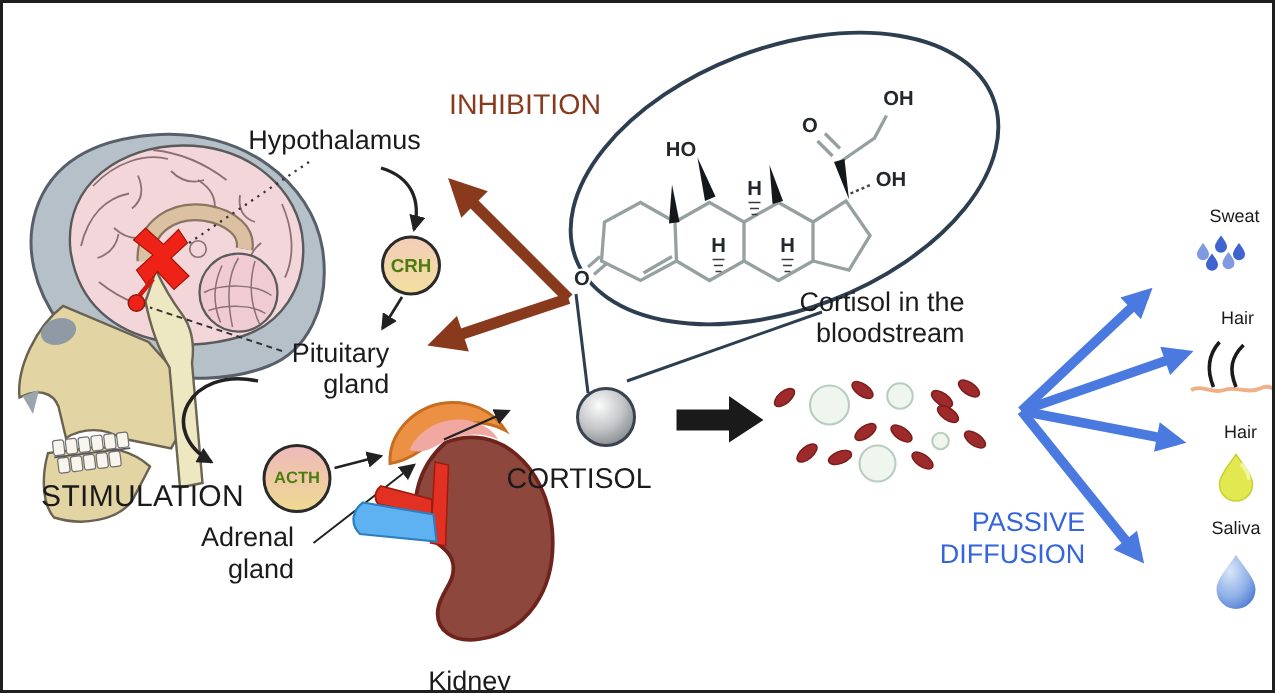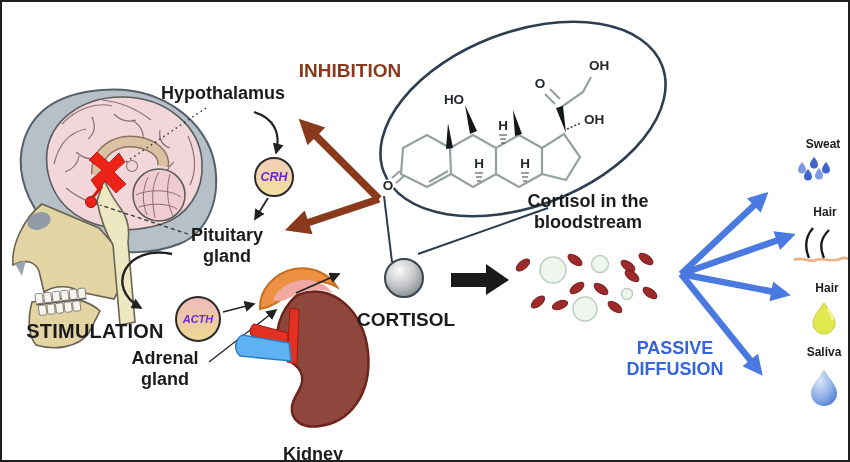--- a/index.html
+++ b/index.html
@@ -3,31 +3,31 @@
 <meta charset="utf-8">
 <style>
   html,body{margin:0;padding:0;background:#fff;}
   .stage{
     position:relative;width:850px;height:462px;background:#ffffff;
     border:2px solid #1f1f1f;box-sizing:border-box;overflow:hidden;
     font-family:"Liberation Sans",sans-serif;
   }
   svg.art{position:absolute;left:0;top:0;}
   .lbl{
-    position:absolute;transform:translateX(-50%);text-align:center;
-    font-weight:700;color:#1b1b1b;font-size:18px;line-height:1.16;white-space:nowrap;
+    position:absolute;transform:translateX(-50%);text-align:right;
+    font-weight:400;color:#1b1b1b;font-size:18px;line-height:1.16;white-space:nowrap;
   }
   .lbl.big{font-size:20px;letter-spacing:.2px;margin-top:13px;}
   .lbl.caps{font-size:19px;}
   .lbl.small{font-size:12px;}
   .brown{color:var(--inhibition-brown,#8a3a1c);}
   .blue{color:var(--passive-blue,#3565dd);}
   .circle-lbl{
     position:absolute;transform:translate(-50%,-50%);
-    font-weight:700;color:#6d28d9;white-space:nowrap;font-style:italic;
+    font-weight:700;color:#4d7c0f;white-space:nowrap;
   }
   .mol-label{
     font-family:"Liberation Sans",sans-serif;font-weight:700;fill:#24282c;
     paint-order:stroke;stroke:#ffffff;stroke-width:3px;
   }
 </style>
 </head>
 <body>
 
 <div class="stage">
@@ -301,21 +301,21 @@
 </div>
 
 <div class="lbl" style="left:311px;top:442px">
   <div>Kidney</div>
 </div>
 
 <div class="lbl caps brown" style="left:348px;top:58px">
   <div>INHIBITION</div>
 </div>
 
-<div class="lbl caps" style="left:404px;top:307px">
+<div class="lbl caps" style="left:384px;top:307px">
   <div>CORTISOL</div>
 </div>
 
 <div class="lbl blue" style="left:673px;top:336px">
   <div>PASSIVE</div>
   <div>DIFFUSION</div>
 </div>
 
 <div class="lbl" style="left:586px;top:189px">
   <div>Cortisol in the</div>

